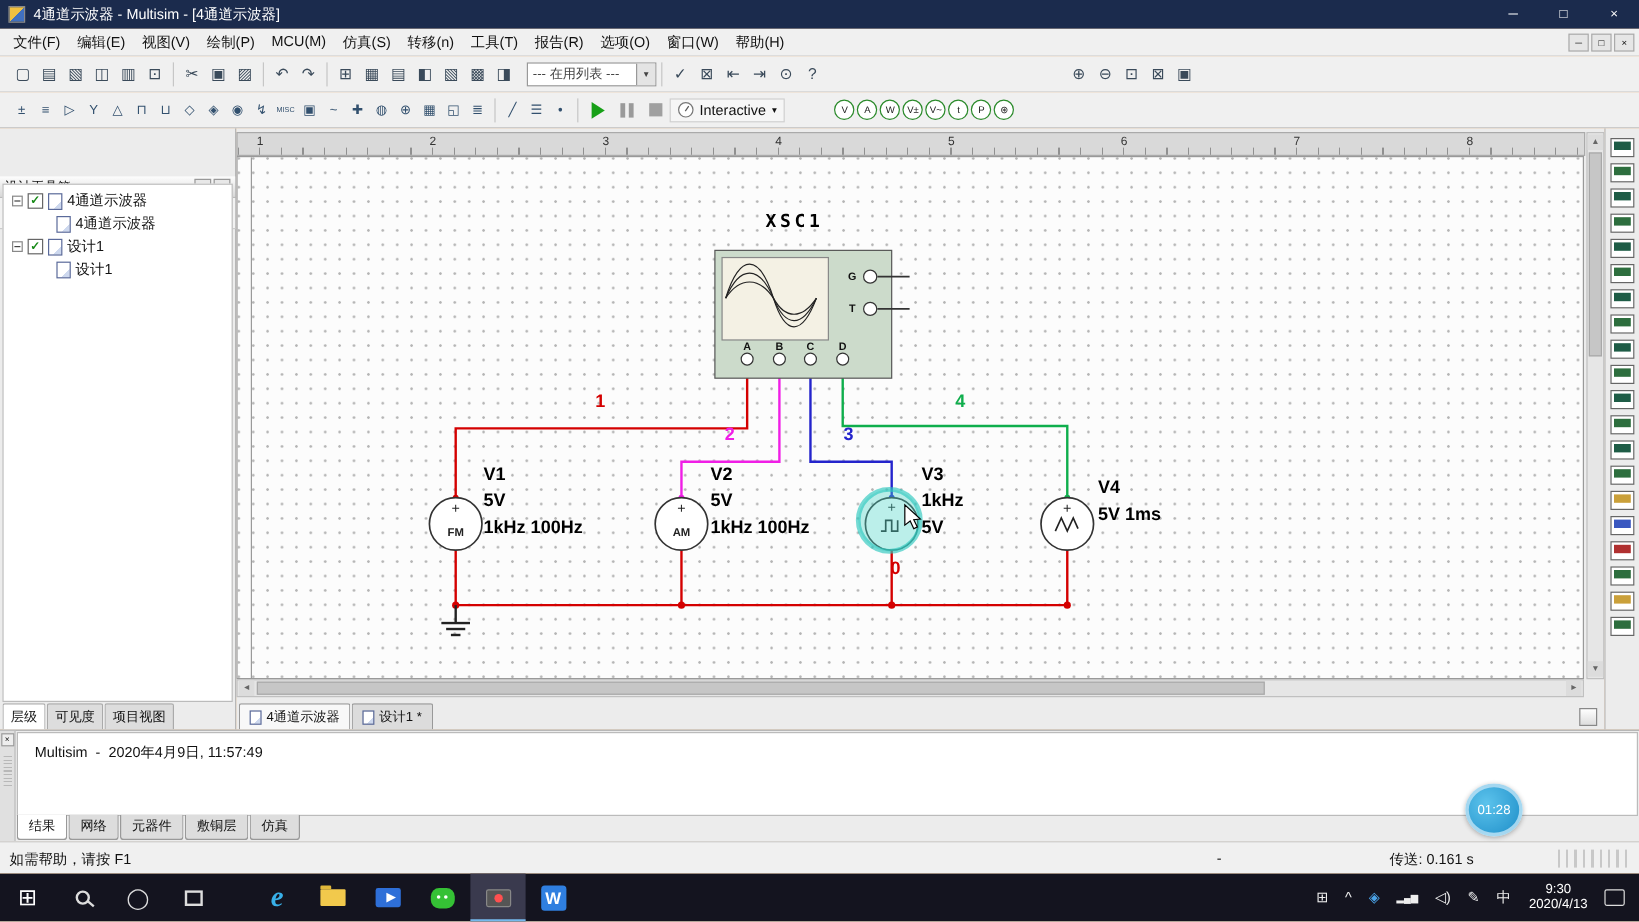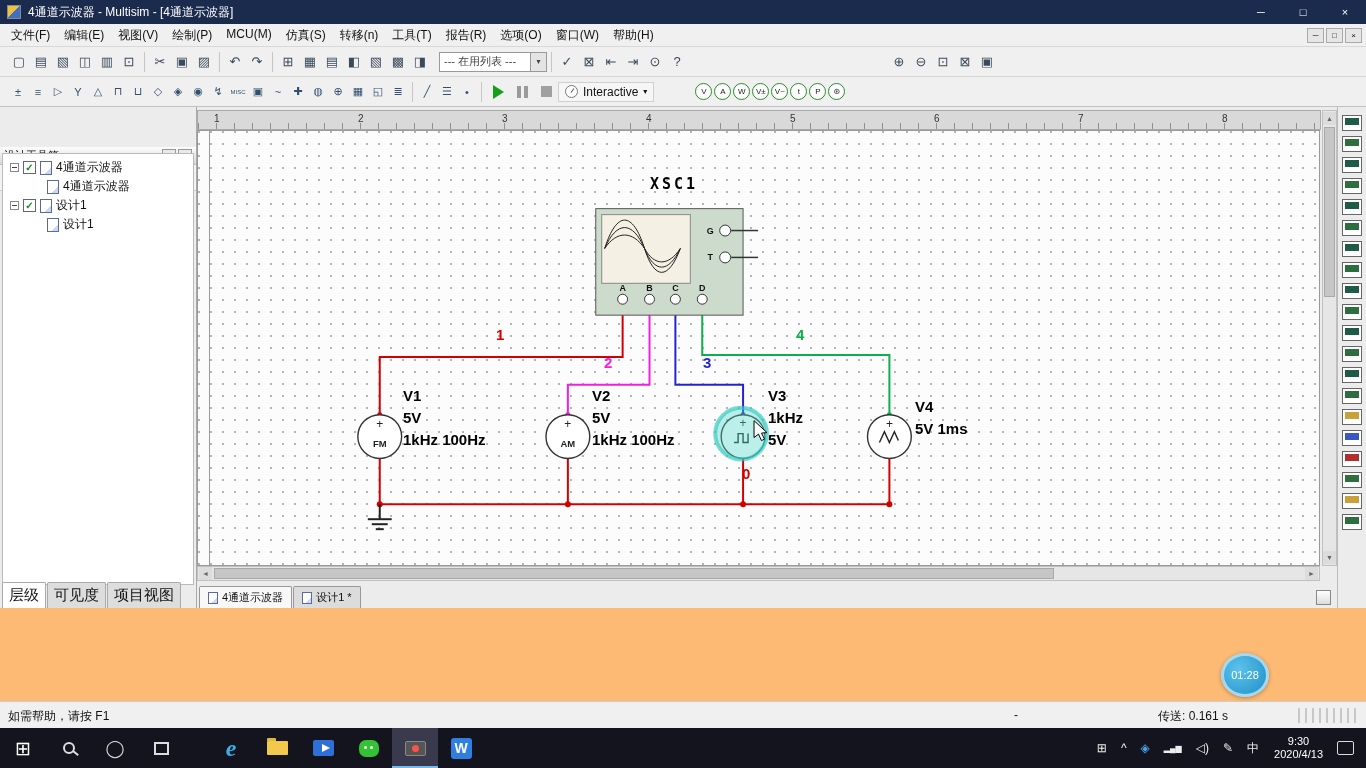--- a/index.html
+++ b/index.html
@@ -52,21 +52,21 @@
   .filter { margin-left:auto; color:#c8a018; width:20px; height:20px; display:flex; align-items:center; justify-content:center; }
   .tree { position:absolute; top:46px; left:2px; right:2px; bottom:23px; background:#fff; border:1px solid #bbb; padding:4px 2px; overflow:hidden; }
   .tree-row { display:flex; align-items:center; height:19px; gap:4px; font-size:12px; padding-left:5px; white-space:nowrap; }
   .tree-row.child { padding-left:42px; }
   .expander { width:9px; height:9px; border:1px solid #888; position:relative; background:#fff; flex:none; }
   .expander::after { content:""; position:absolute; left:1px; right:1px; top:3px; height:1px; background:#444; }
   .cbx { width:13px; height:13px; border:1px solid #666; background:#fff; color:#178a17; font-size:10px; line-height:11px; text-align:center; font-weight:bold; flex:none; }
   .doc { width:12px; height:14px; background:linear-gradient(135deg,#fff 70%,#cdd8ee 70%); border:1px solid #5a6a9a; flex:none; }
   .doc.small { width:10px; height:12px; }
   .tb-tabs { position:absolute; bottom:0; left:0; right:0; height:22px; display:flex; align-items:flex-end; padding-left:2px; }
-  .tb-tab { font-size:15px; padding:3px 6px; border:1px solid #aaa; border-bottom:none; background:#ddd; margin-right:1px; border-radius:2px 2px 0 0; white-space:nowrap; }
+  .tb-tab { font-size:11px; padding:3px 6px; border:1px solid #aaa; border-bottom:none; background:#ddd; margin-right:1px; border-radius:2px 2px 0 0; white-space:nowrap; }
   .tb-tab.active { background:#fff; }
 
   
   #canvas-wrap { position:absolute; left:197px; top:107px; width:1140px; height:501px; background:#ececec; }
   #ruler-h { position:absolute; left:0; top:3px; right:16px; height:20px; background:#d9d9d9; border:1px solid #aaa; }
   .ruler-ticks { position:absolute; left:0; right:0; bottom:0; height:6px; background:repeating-linear-gradient(90deg,#909090 0 1px,transparent 1px 18px); }
   .ruler-nums { position:absolute; inset:0; }
   .ruler-num { position:absolute; top:2px; font-size:10px; color:#333; }
   .ruler-num:nth-child(1){left:16px}.ruler-num:nth-child(2){left:160px}.ruler-num:nth-child(3){left:304px}.ruler-num:nth-child(4){left:448px}.ruler-num:nth-child(5){left:592px}.ruler-num:nth-child(6){left:736px}.ruler-num:nth-child(7){left:880px}.ruler-num:nth-child(8){left:1024px}
   #canvas { position:absolute; left:0; top:23px; width:1123px; height:436px; background:#fcfcfc; border:1px solid #999;
@@ -456,21 +456,21 @@
         </g>
         <g>
           <circle cx="693" cy="307" r="22" fill="#fff" stroke="#333" stroke-width="1.4"></circle>
           <text x="693" y="298" class="pol">+</text>
           <path d="M683,313 L688,302 L693,313 L698,302 L702,311" fill="none" stroke="#222" stroke-width="1.4"></path>
         </g>
 
         <path d="M557,291 L557,308 L561.5,304.5 L564.5,311 L567.5,309.5 L564.5,303.5 L570,303 Z" fill="#fff" stroke="#000" stroke-width="1"></path>
       </svg>
 
-      <div class="clabel xsc1" style="left:452px;top:44px">XSC1</div>
+      <div class="clabel xsc1" style="left:440px;top:44px">XSC1</div>
 
       <div class="vlabel" style="left:205px;top:254px">
         <div>V1</div>
         <div>5V</div>
         <div>1kHz 100Hz</div>
       </div>
       <div class="vlabel" style="left:394px;top:254px">
         <div>V2</div>
         <div>5V</div>
         <div>1kHz 100Hz</div>
@@ -536,20 +536,37 @@
       <div class="instr"></div>
       <div class="instr"></div>
       <div class="instr"></div>
       <div class="instr"></div>
       <div class="instr"></div>
       <div class="instr"></div>
       <div class="instr"></div>
       <div class="instr"></div>
     </div>
 
+  <div id="results">
+    <div class="res-side">
+      <div class="res-close">×</div>
+      <div class="res-grip"></div>
+    </div>
+    <div class="res-content">
+      <span class="res-msg">Multisim  -  2020年4月9日, 11:57:49</span>
+    </div>
+    <div class="res-tabs">
+
+    <div class="res-tab active">结果</div>
+        <div class="res-tab">网络</div>
+        <div class="res-tab">元器件</div>
+        <div class="res-tab">敷铜层</div>
+        <div class="res-tab">仿真</div>
+      </div>
+  </div>
 
   <div id="statusbar">
     <span class="sb-help">如需帮助，请按 F1</span>
     <span class="sb-dash">-</span>
     <span class="sb-trans">传送: 0.161 s</span>
     <div class="sb-grip"></div>
   </div>
 
   <div id="taskbar">
     <div class="tb-apps">

